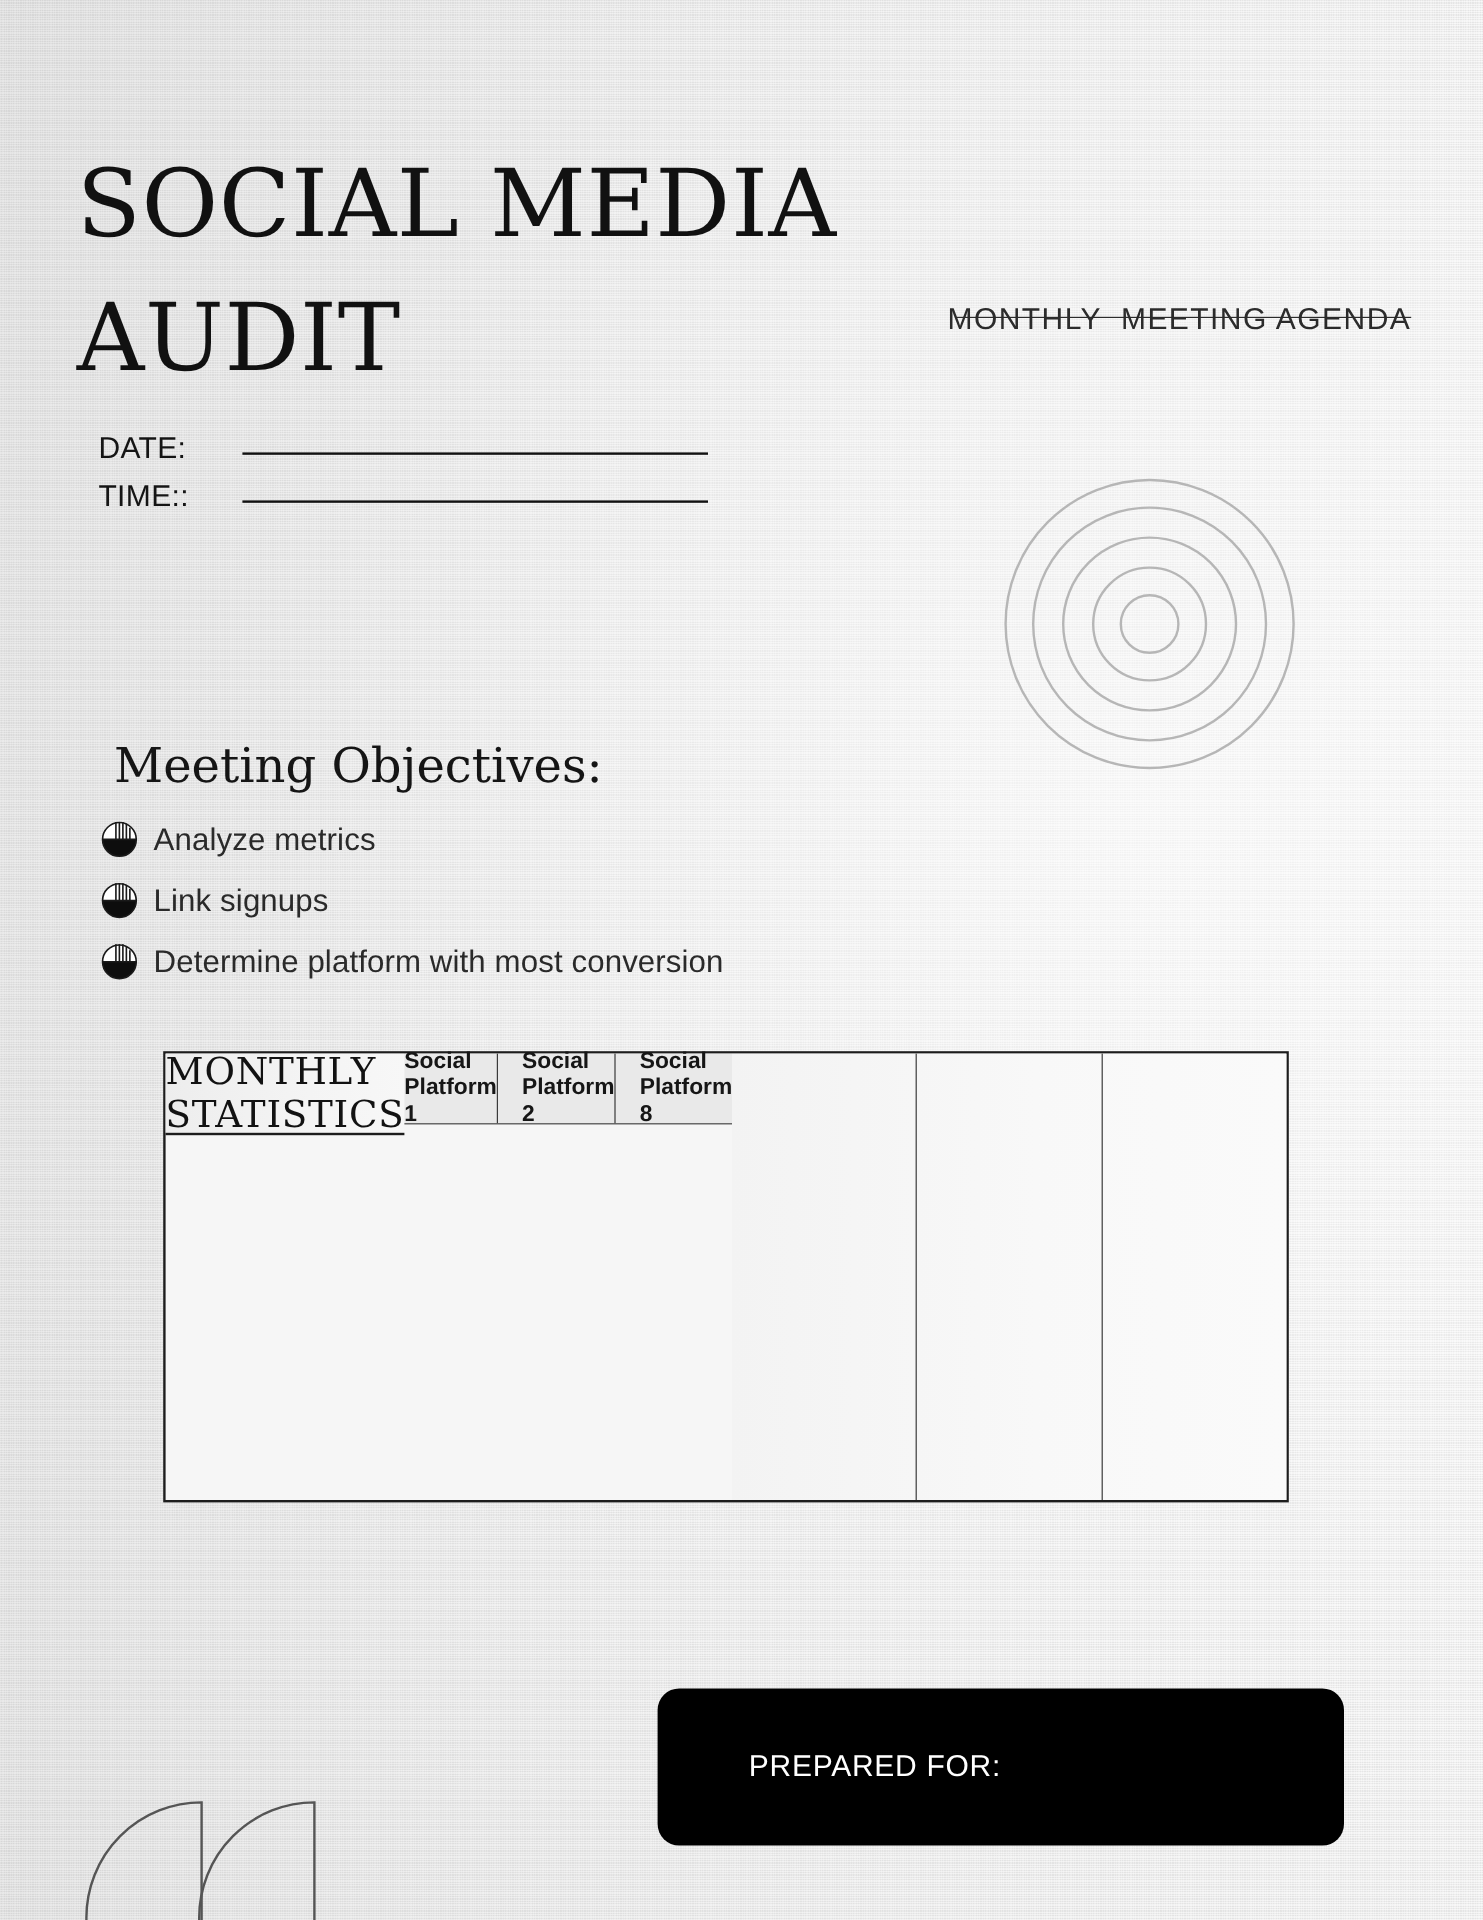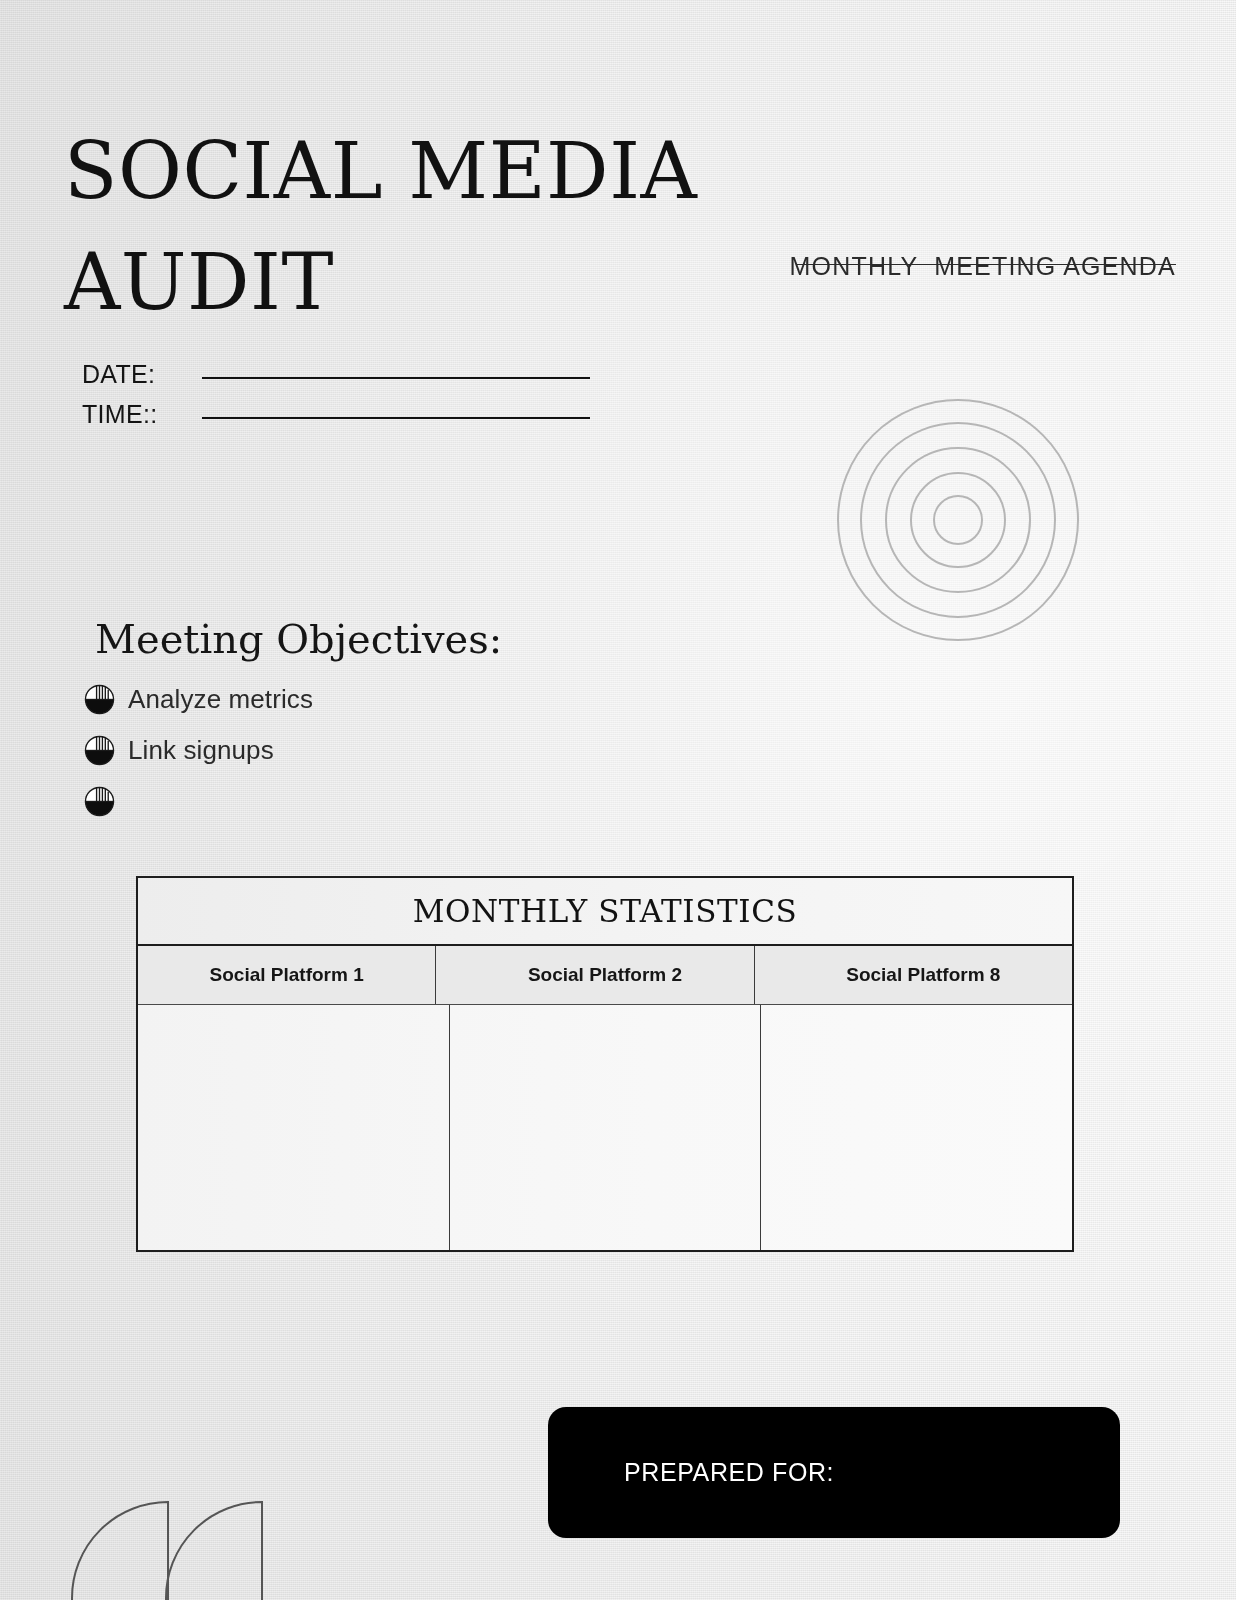--- a/index.html
+++ b/index.html
@@ -151,21 +151,21 @@
   #stats-table {
     position: absolute;
     left: 136px;
     top: 876px;
     width: 938px;
     height: 376px;
     border: 2px solid #1d1d1d;
     box-sizing: border-box;
     background: #f6f6f6;
     display: flex;
-    flex-direction: column;
+    flex-direction: row;
   }
   #stats-caption {
     height: 66px;
     flex: 0 0 66px;
     border-bottom: 2px solid #1d1d1d;
     display: flex;
     align-items: center;
     justify-content: center;
     font-family: "DejaVu Serif", "Liberation Serif", serif;
     font-size: 31px;
@@ -348,20 +348,21 @@
             <line x1="22" y1="2.5" x2="22" y2="16"></line>
             <line x1="25" y1="6" x2="25" y2="16"></line>
           </g>
           <g clip-path="url(#clipBot2)">
             <circle cx="16" cy="16" r="14.5" fill="#0d0d0d"></circle>
           </g>
           <circle cx="16" cy="16" r="14.5" fill="none" stroke="#1a1a1a" stroke-width="1.4"></circle>
           <line x1="1.5" y1="16" x2="30.5" y2="16" stroke="#1a1a1a" stroke-width="1.4"></line>
         </svg>
       </span>
+      <span class="objective-text">Determine platform with most conversion</span>
     </li>
   </ul>
 
   <div id="stats-table">
     <div id="stats-caption">MONTHLY STATISTICS</div>
     <div id="stats-header">
       <div class="col">Social Platform 1</div>
       <div class="col">Social Platform 2</div>
       <div class="col">Social Platform 8</div>
     </div>

